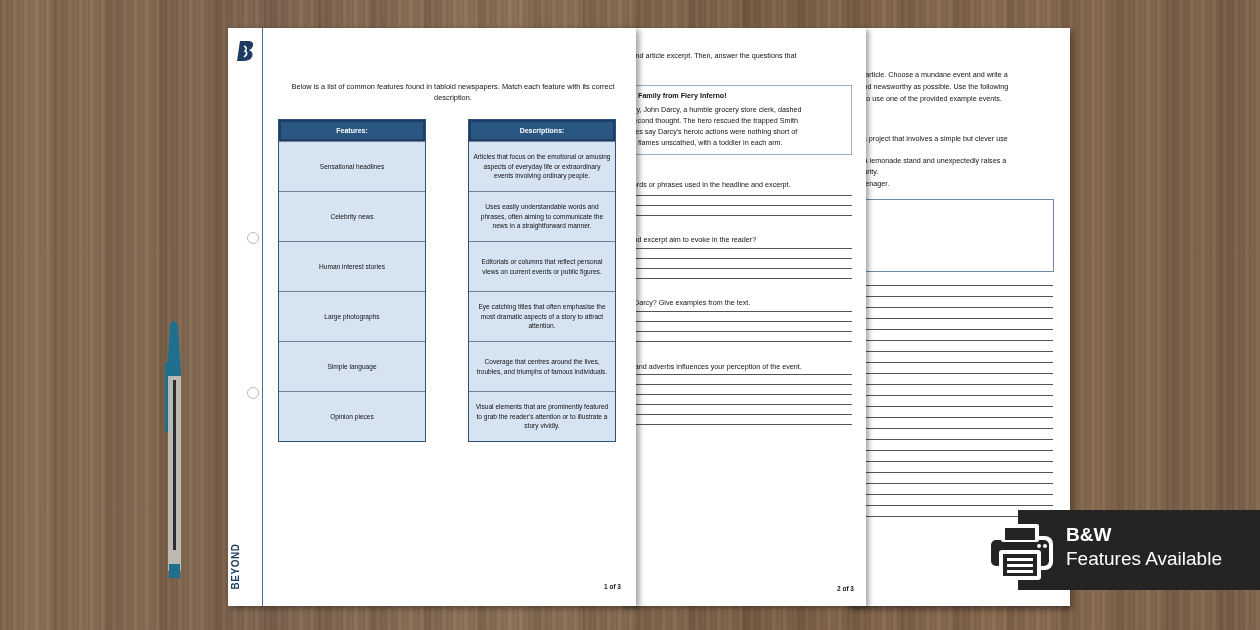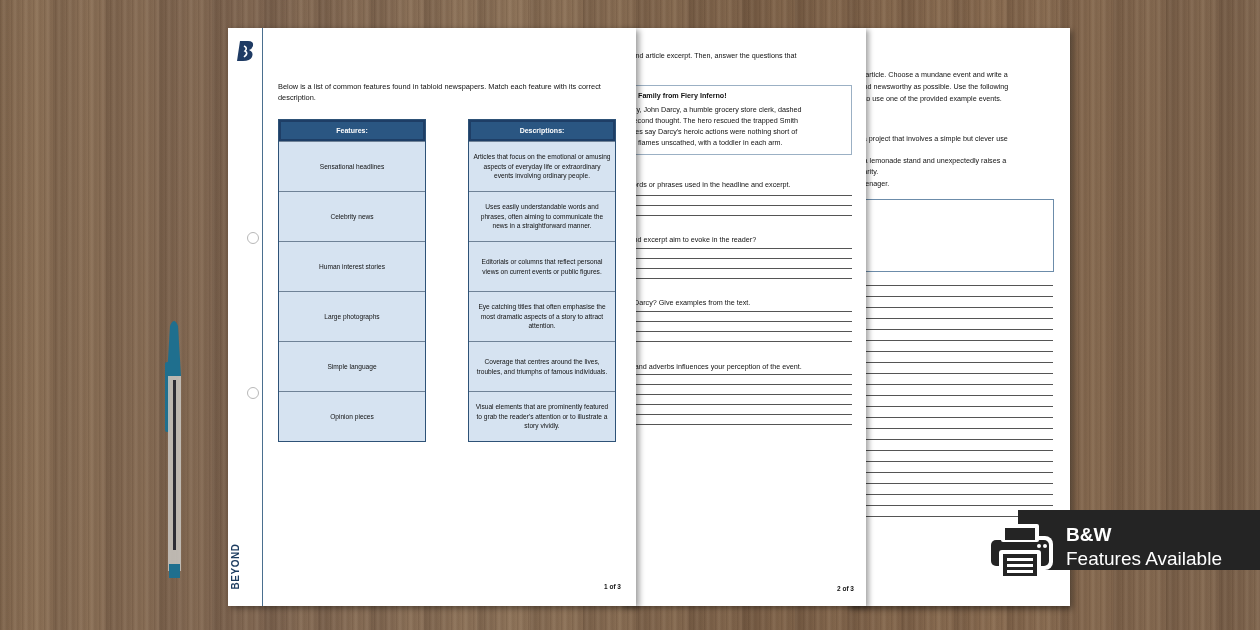--- a/index.html
+++ b/index.html
@@ -14,35 +14,35 @@
   #page3{left:848px;top:28px;width:222px;height:578px;}
   #page2{left:620px;top:28px;width:246px;height:578px;box-shadow:3px 2px 5px rgba(0,0,0,0.35);}
   #page1{left:228px;top:28px;width:408px;height:578px;box-shadow:3px 2px 6px rgba(0,0,0,0.4);}
 
   .sidebar-line{position:absolute;left:34px;top:0;bottom:0;width:1px;background:#4a6f8f;}
   .logo{position:absolute;left:9px;top:12px;width:18px;height:22px;}
   .brand{position:absolute;left:6px;top:512px;width:18px;height:60px;}
   .brand span{position:absolute;left:-21px;top:21px;transform:rotate(-90deg);font-weight:bold;font-size:10px;letter-spacing:0.5px;color:#1a3a5e;white-space:nowrap;}
   .hole{position:absolute;left:19px;width:10px;height:10px;border:1px solid #b8b8b8;border-radius:50%;background:#fff;}
   .title{position:absolute;left:50px;top:20px;font-size:18px;color:#1f3b64;}
-  .intro{position:absolute;left:50px;top:53px;width:350px;font-size:7.4px;line-height:11px;color:#111;}
+  .intro{position:absolute;left:50px;top:53px;width:350px;font-size:7.4px;line-height:11px;color:#111;text-align:center;}
   .table{position:absolute;top:91px;border:1px solid #2e5277;background:#d6e3f1;}
   .table .hdr{background:#2a5682;color:#fff;font-weight:bold;font-size:7px;text-align:center;height:17px;line-height:17px;border:2px solid #1e3e66;border-bottom:2px solid #1e3e66;}
   .table .cell{height:50px;border-top:1px solid #6f8297;display:flex;align-items:center;justify-content:center;text-align:center;font-size:6.6px;line-height:9.5px;color:#111;padding:0 4px;box-sizing:border-box;}
   .table .cell:first-of-type{border-top:none;}
   #features{left:50px;width:146px;}
   #descs{left:240px;width:146px;}
   .pgnum{position:absolute;font-size:6.5px;font-weight:bold;color:#111;}
 
   .p2text{position:absolute;font-size:7.2px;color:#111;white-space:nowrap;}
   .article-box{position:absolute;left:-10px;top:57px;width:240px;height:68px;border:1px solid #9bb0c4;}
   .ruled{position:absolute;left:0;height:1px;background:#555;}
   .p3box{position:absolute;left:-10px;top:171px;width:214px;height:71px;border:1px solid #6c8caa;}
 
-  .bw-banner{position:absolute;left:1018px;top:510px;width:242px;height:60px;background:#242424;}
+  .bw-banner{position:absolute;left:1018px;top:510px;width:242px;height:80px;background:#242424;}
   .bw-banner .t1{position:absolute;left:48px;top:14px;color:#fff;font-weight:bold;font-size:19px;}
   .bw-banner .t2{position:absolute;left:48px;top:38px;color:#fff;font-size:19px;white-space:nowrap;}
   .printer{position:absolute;left:985px;top:522px;width:70px;height:60px;}
   .pen{position:absolute;left:162px;top:318px;width:24px;height:270px;}
 </style>
 </head>
 <body>
 
 <svg class="pen" viewBox="0 0 24 270">
   <path d="M8 8 Q12 -2 16 8 L19 58 L5 58 Z" fill="#1f6f8e"></path>

